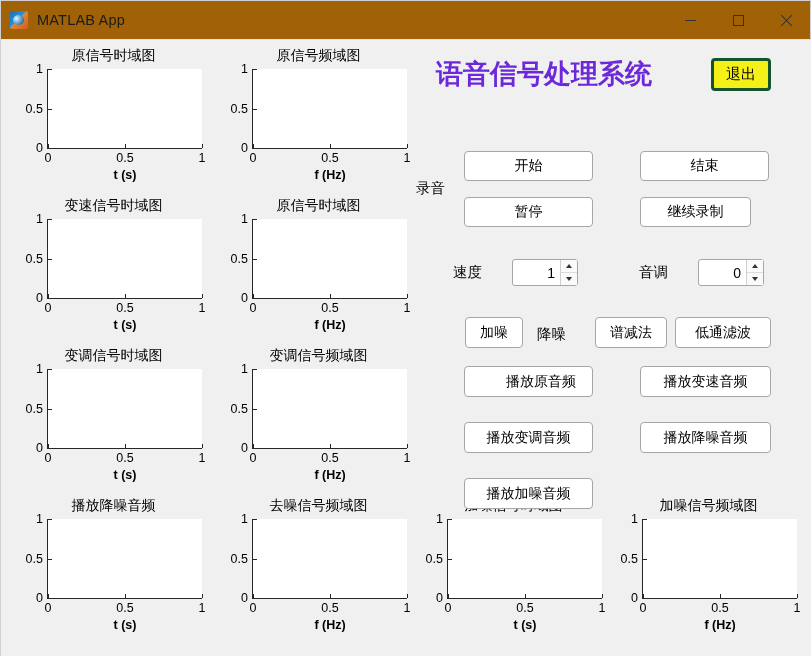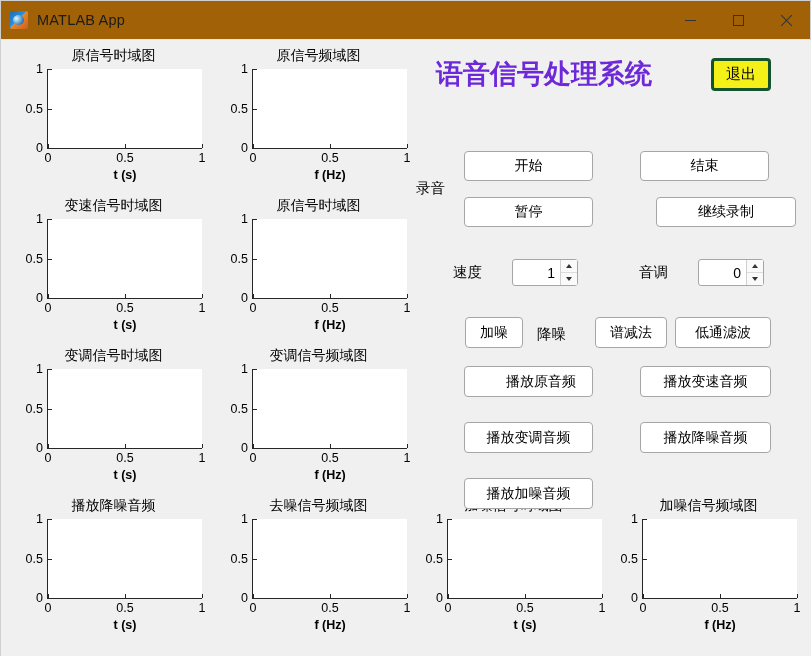--- a/index.html
+++ b/index.html
@@ -446,21 +446,21 @@
 
     <div class="app-title" style="left:435px; top:16px;">语音信号处理系统</div>
 
     <div class="btn quit" style="left:710px; top:18px; width:60px; height:33px;">退出</div>
 
     <div class="label-static" style="left:415px; top:139px;">录音</div>
 
     <div class="btn" style="left:639px; top:111px; width:129px; height:30px;">结束</div>
     <div class="btn" style="left:463px; top:111px; width:129px; height:30px;">开始</div>
     <div class="btn" style="left:463px; top:157px; width:129px; height:30px;">暂停</div>
-    <div class="btn" style="left:655px; top:157px; width:140px; height:30px;">继续录制</div>
+    <div class="btn" style="left:639px; top:157px; width:111px; height:30px;">继续录制</div>
 
     <div class="label-static" style="left:452px; top:223px;">速度</div>
     <div class="spinner" style="left:511px; top:219px; width:66px; height:27px;">
       <div class="spinner-value">1</div>
       <div class="spinner-arrows">
         <div class="spin-up">
             <span class="arrow-up"></span>
           </div>
         <div class="spin-down">
             <span class="arrow-down"></span>

